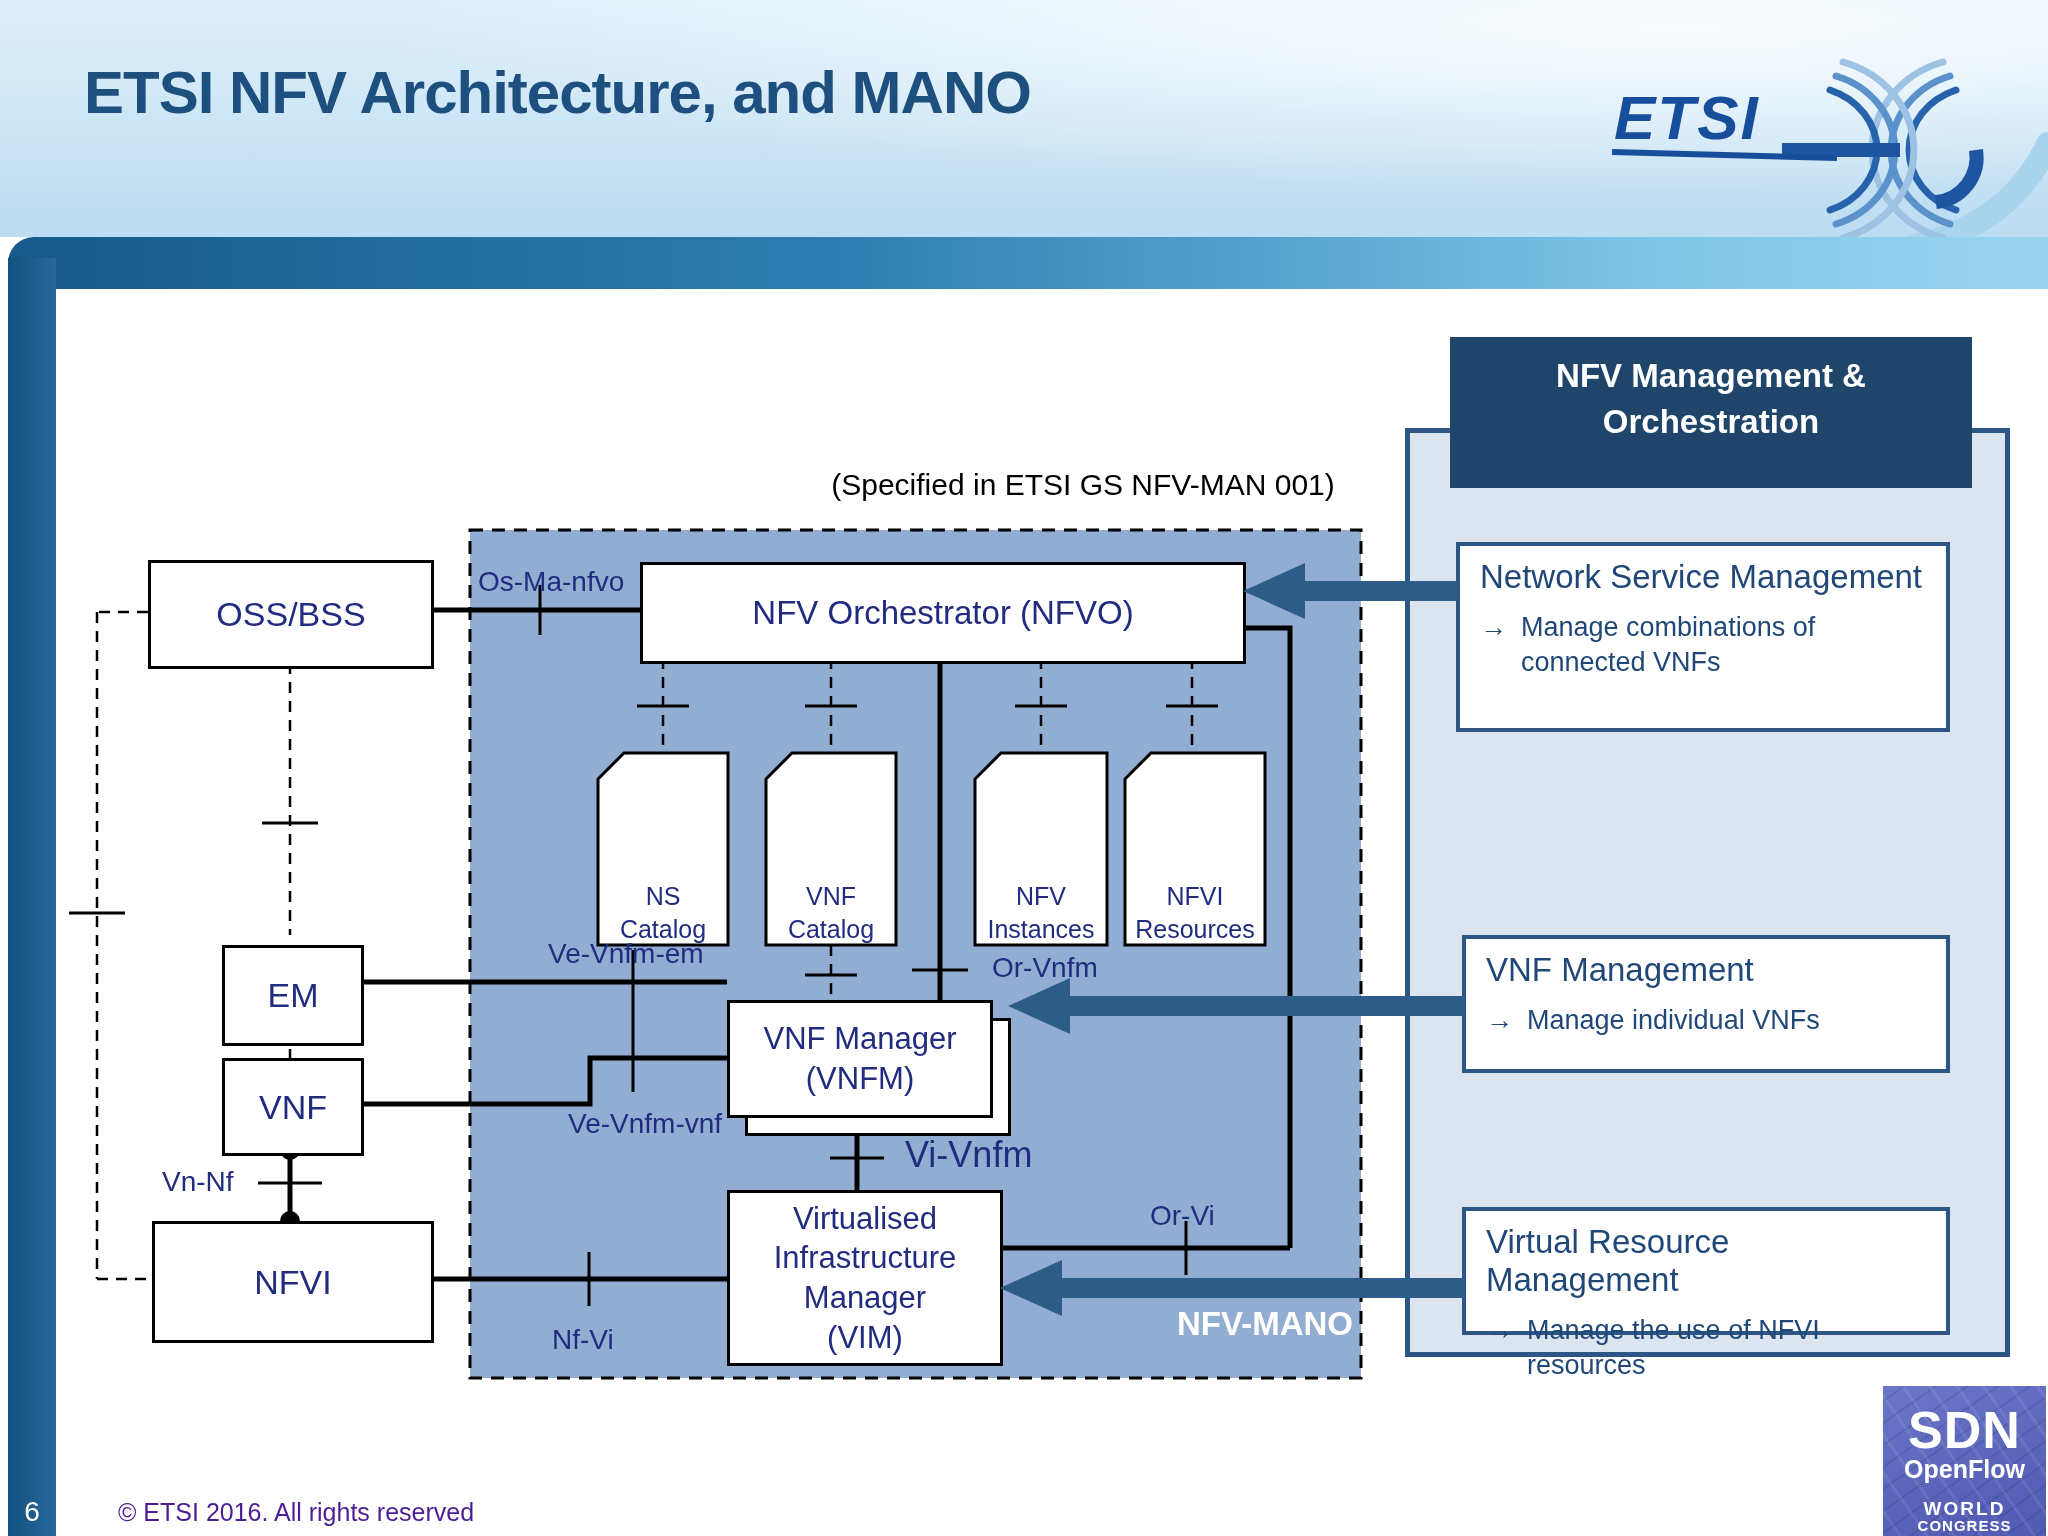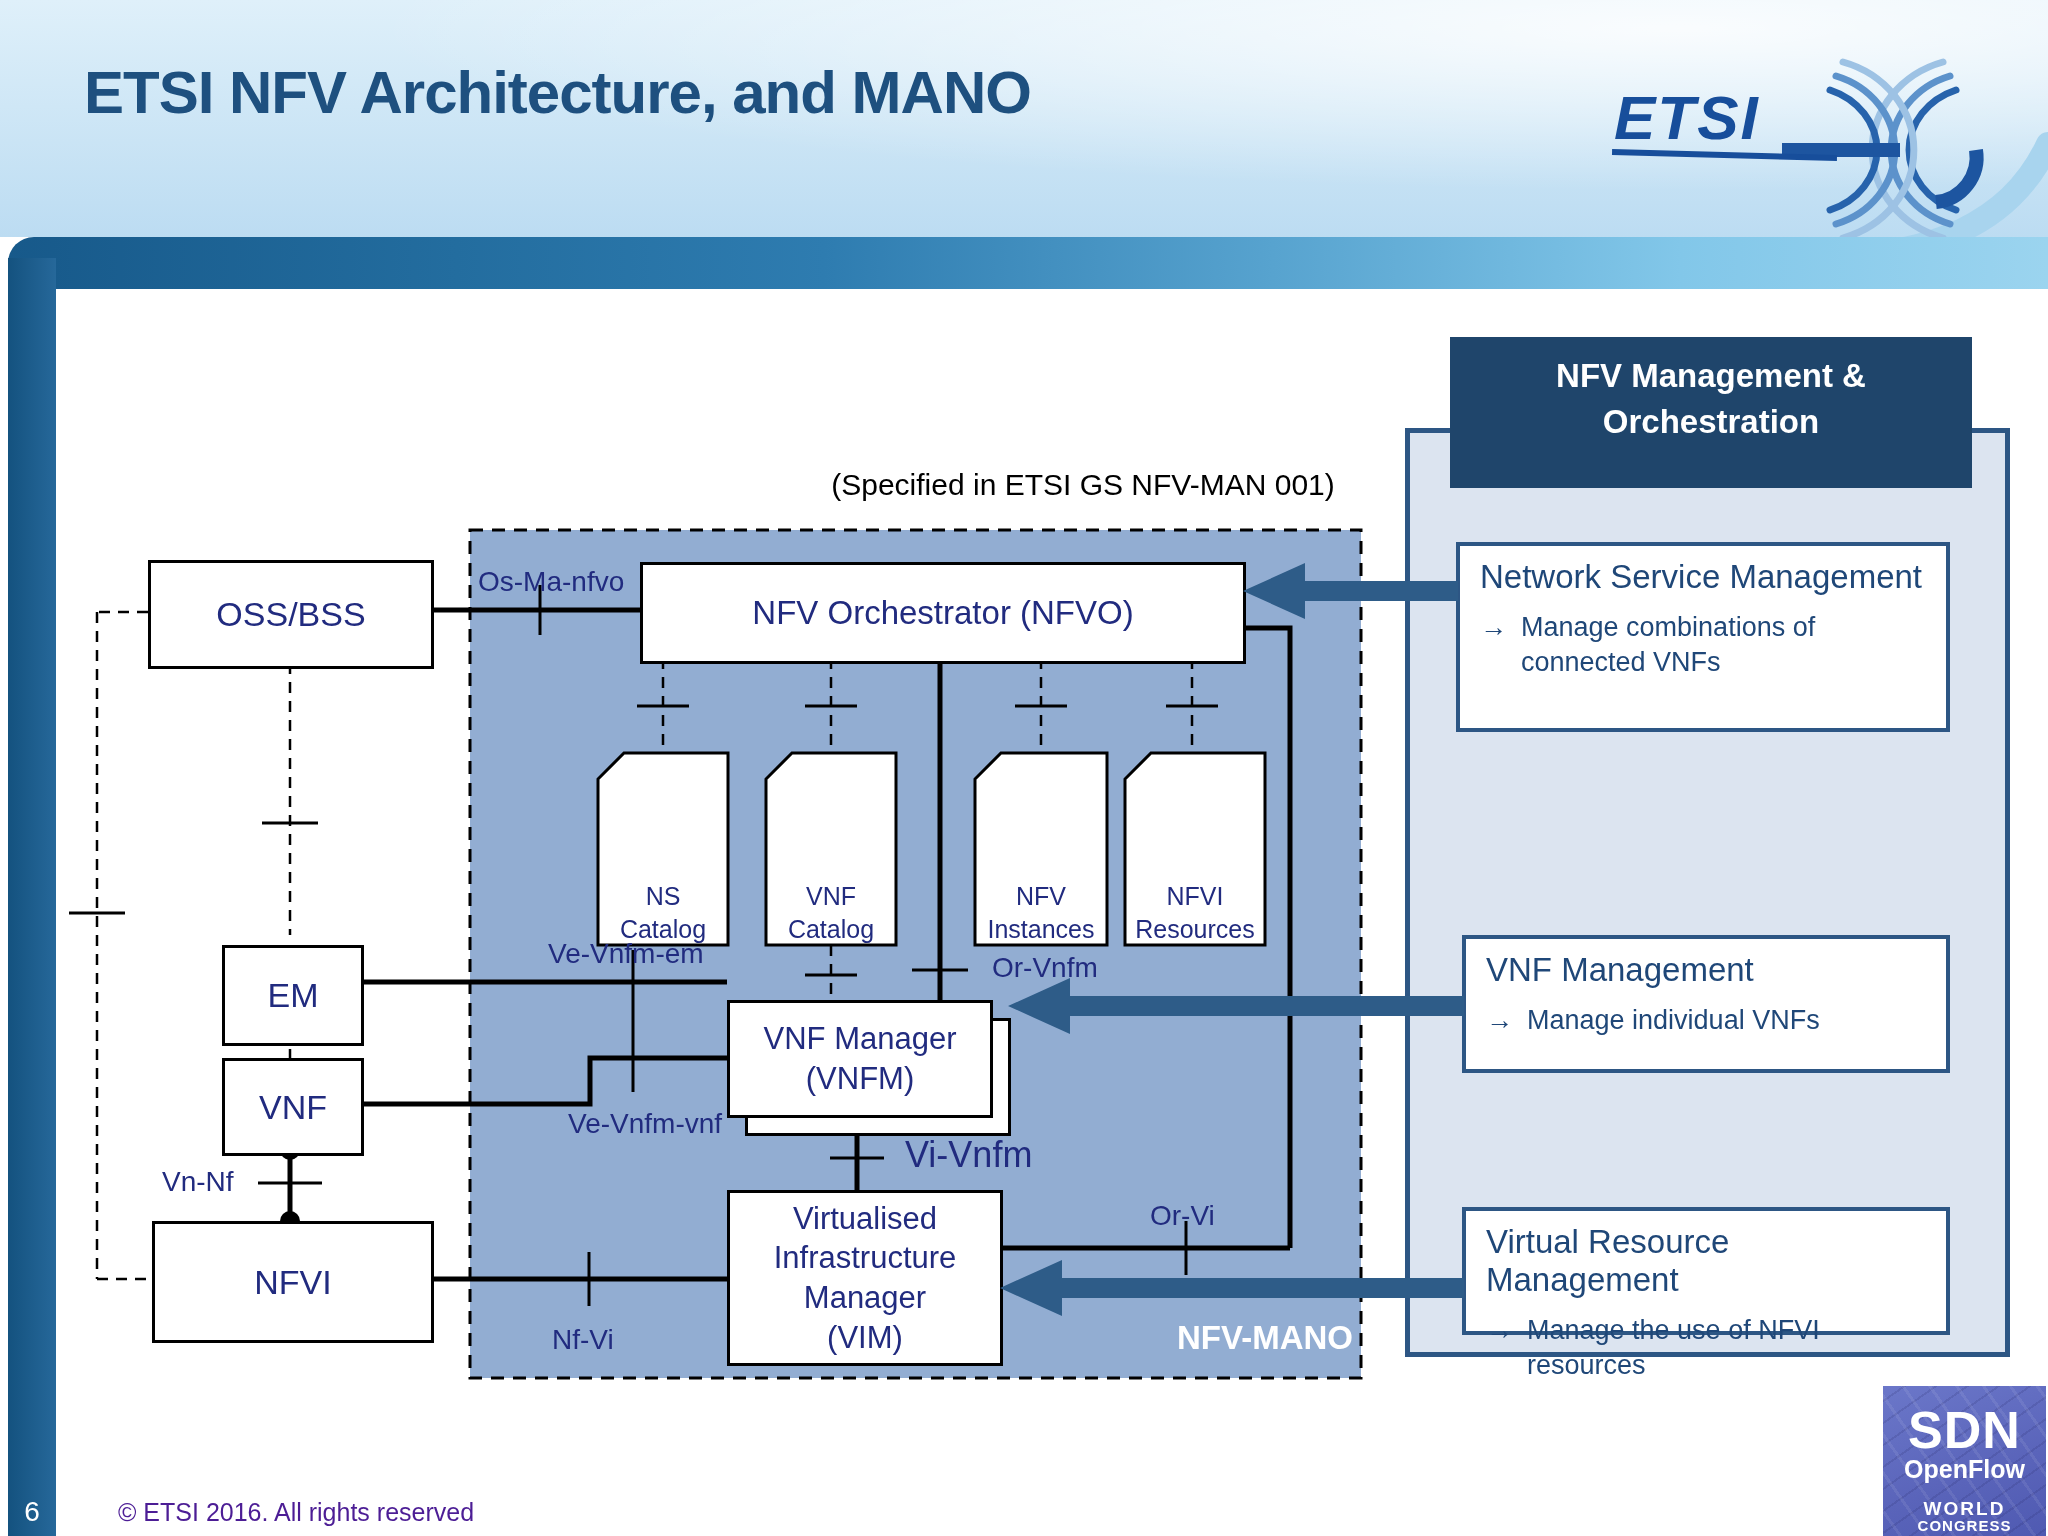--- a/index.html
+++ b/index.html
@@ -30,21 +30,21 @@
   
   svg.layer{position:absolute;left:0;top:0;z-index:1;}
   svg.layer-top{position:absolute;left:0;top:0;z-index:3;}
 
   .dbox{position:absolute;z-index:2;background:#ffffff;border:3px solid #000000;
         display:flex;align-items:center;justify-content:center;flex-direction:column;
         color:#212b7f;text-align:center;}
   .dbox.shadow{z-index:2;}
   .lbl{position:absolute;z-index:2;color:#212b7f;white-space:nowrap;}
   .lbl-black{position:absolute;z-index:2;color:#000000;text-align:center;}
-  .lbl-white{position:absolute;z-index:2;color:#ffffff;font-weight:bold;white-space:nowrap;margin-top:14px;}
+  .lbl-white{position:absolute;z-index:2;color:#ffffff;font-weight:bold;white-space:nowrap;}
   .cat-lbl{position:absolute;z-index:2;display:flex;flex-direction:column;align-items:center;
         justify-content:flex-end;color:#212b7f;font-size:25px;line-height:1.3;text-align:center;}
 
   
   .panel{position:absolute;left:1405px;top:428px;width:605px;height:929px;z-index:2;
          background:#dce4f0;border:5px solid #2d5684;box-sizing:border-box;}
   .panel-header{position:absolute;left:1450px;top:337px;width:522px;height:151px;z-index:3;
          background:#1f456b;color:#ffffff;font-weight:bold;font-size:33px;line-height:1.4;
          text-align:center;padding-top:16px;box-sizing:border-box;}
   .card{position:absolute;z-index:3;background:#ffffff;border:4px solid #2d5684;

